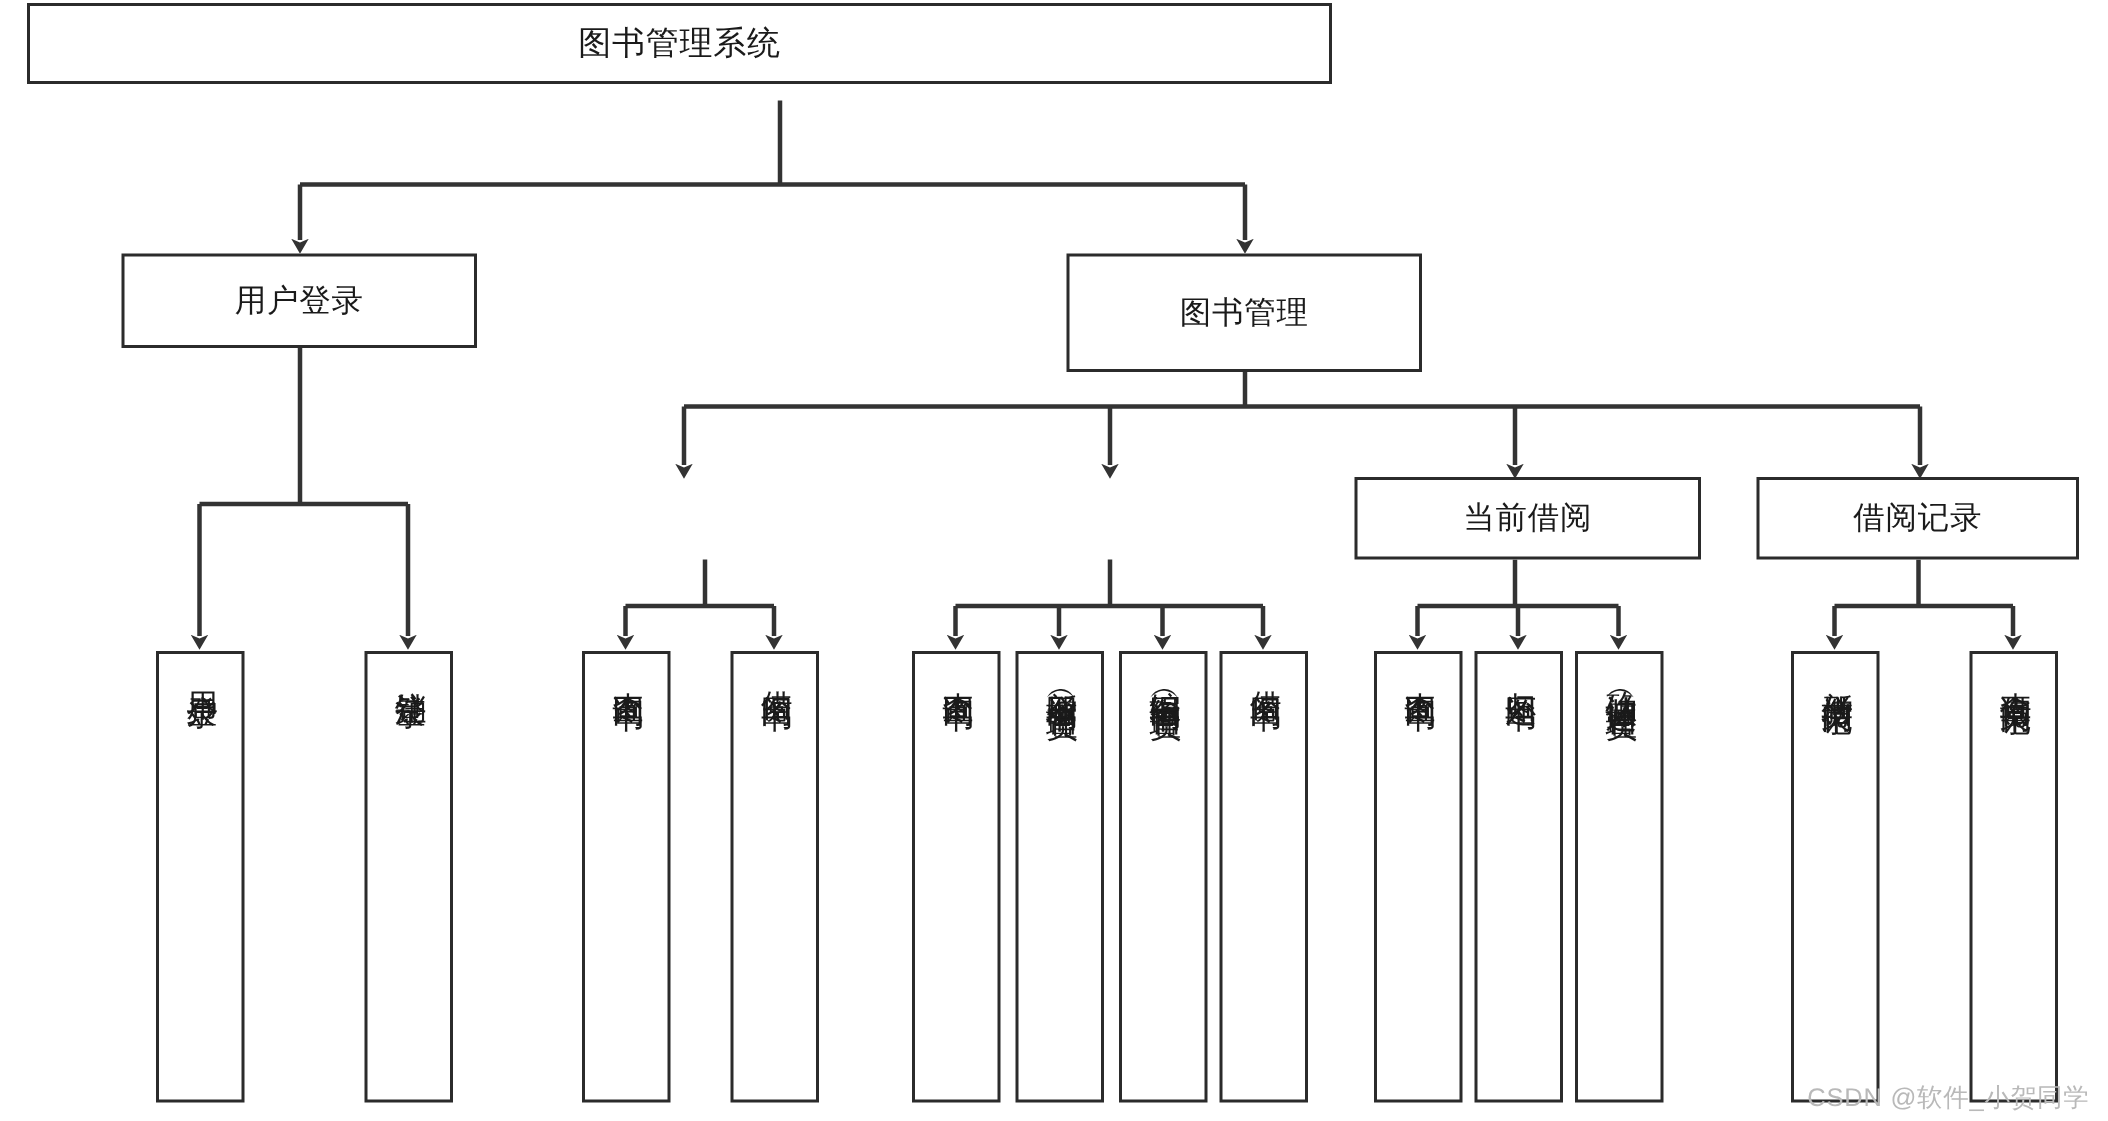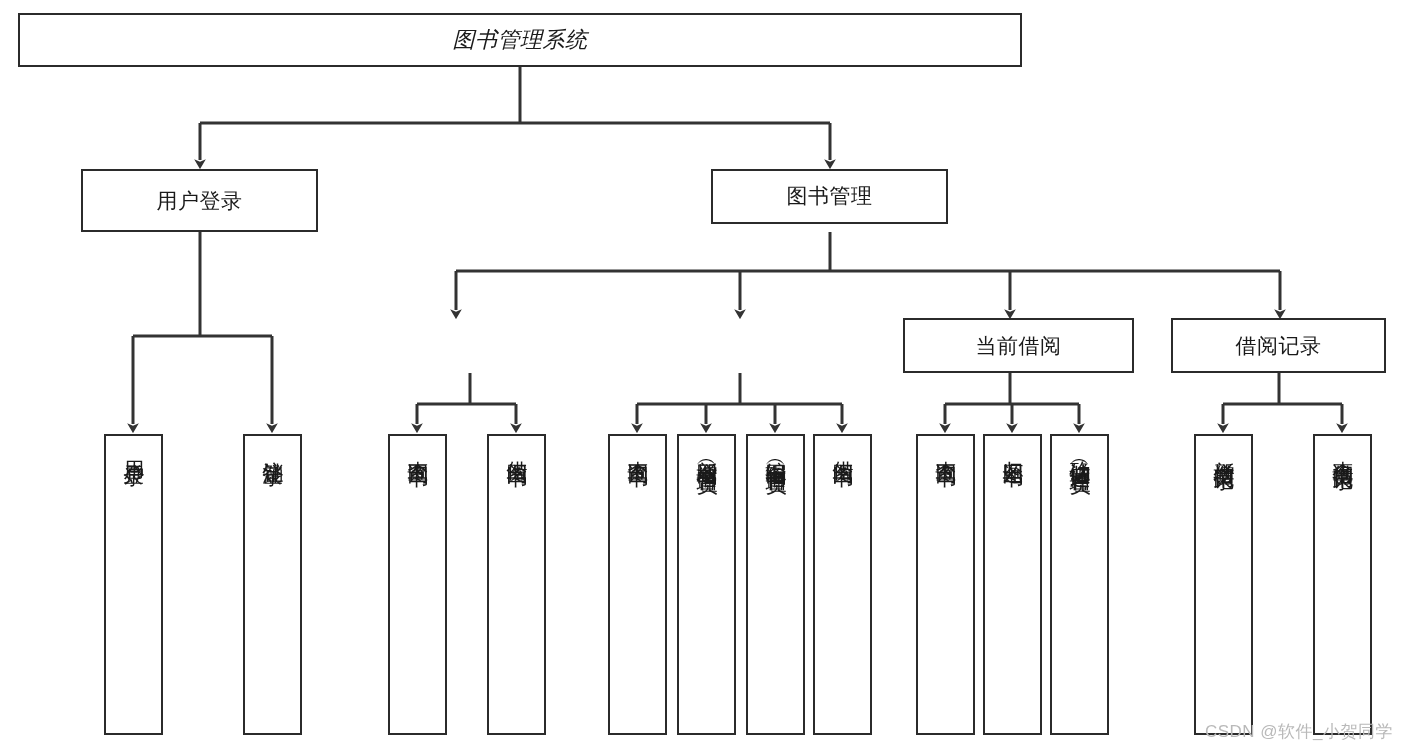--- a/index.html
+++ b/index.html
@@ -121,28 +121,28 @@
       <path d="M 1012 404 L 1012 424" marker-end="url(#arrow)"></path>
       <path d="M 1079 404 L 1079 424" marker-end="url(#arrow)"></path>
 
       <path d="M 1279 373 L 1279 404"></path>
       <path d="M 1223 404 L 1342 404"></path>
       <path d="M 1223 404 L 1223 424" marker-end="url(#arrow)"></path>
       <path d="M 1342 404 L 1342 424" marker-end="url(#arrow)"></path>
     </g>
   </svg>
 
-  <div class="node horiz root" style="left:18px; top:13px; width:1004px; height:54px;font-style:italic;">
+  <div class="node horiz root" style="left:18px; top:2px; width:870px; height:54px;">
     <span class="node-label">图书管理系统</span>
   </div>
 
   <div class="node horiz" style="left:81px; top:169px; width:237px; height:63px;">
     <span class="node-label">用户登录</span>
   </div>
-  <div class="node horiz" style="left:711px; top:169px; width:237px; height:55px;font-family:Liberation Serif, serif;">
+  <div class="node horiz" style="left:711px; top:169px; width:237px; height:79px;">
     <span class="node-label">图书管理</span>
   </div>
 
   <div class="node horiz" style="left:903px; top:318px; width:231px; height:55px;">
     <span class="node-label">当前借阅</span>
   </div>
   <div class="node horiz" style="left:1171px; top:318px; width:215px; height:55px;">
     <span class="node-label">借阅记录</span>
   </div>
 

